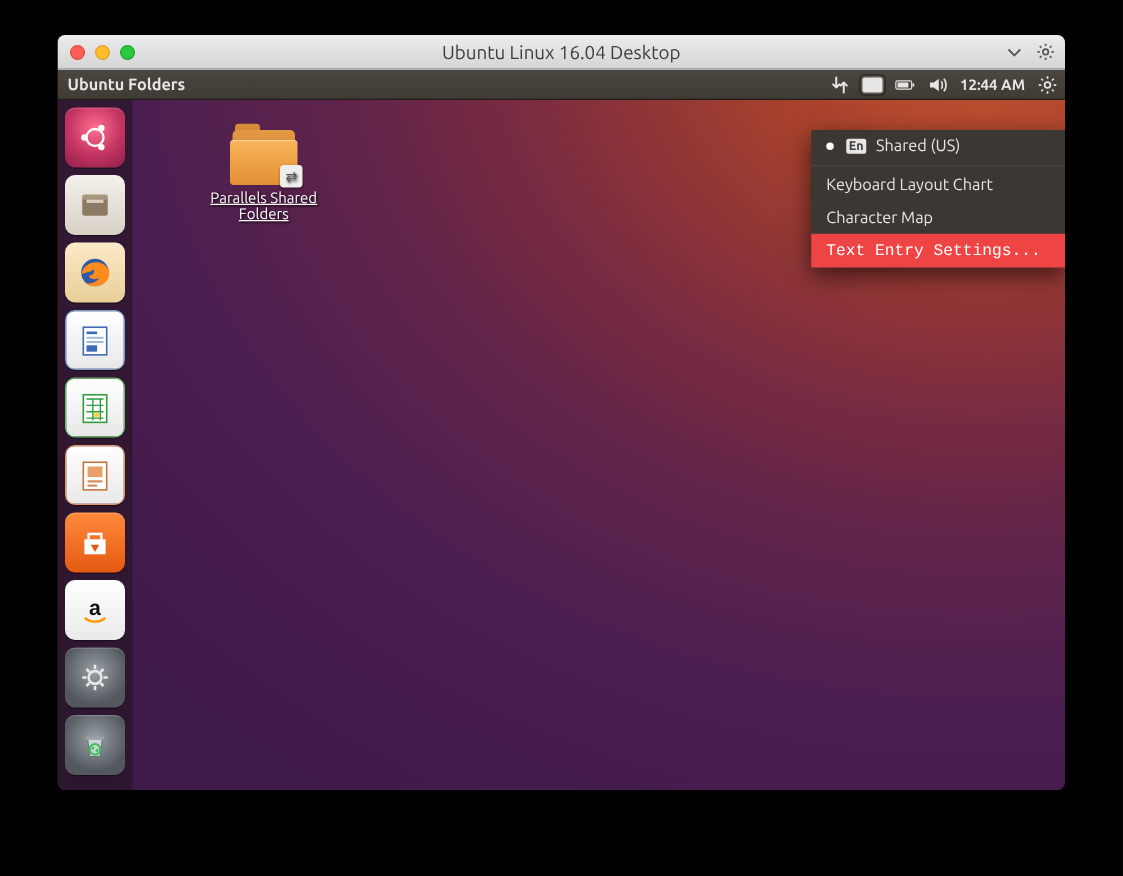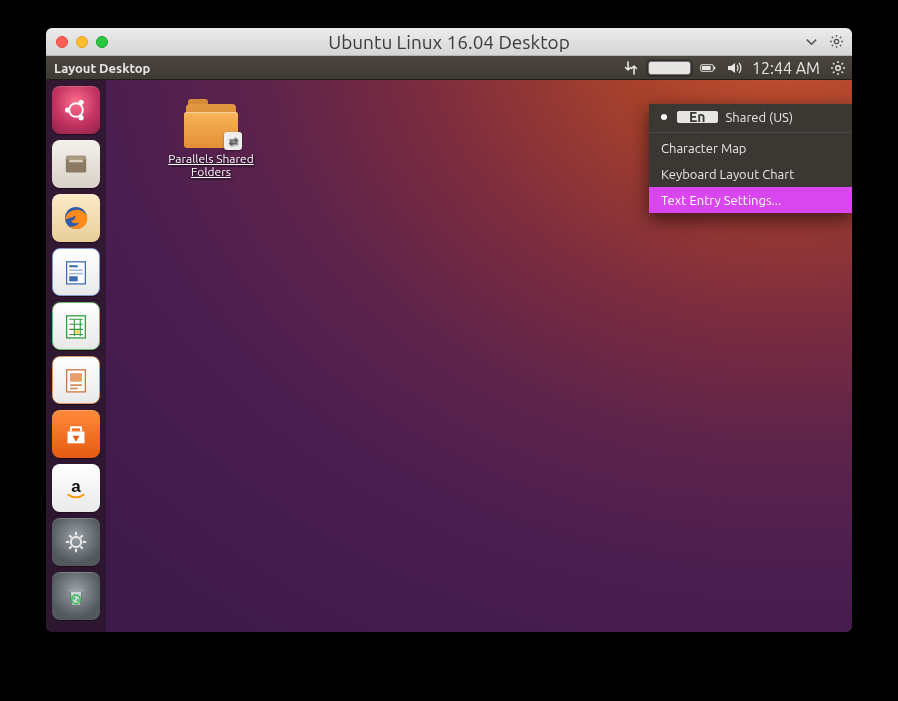--- a/index.html
+++ b/index.html
@@ -34,21 +34,21 @@
     gap: 8px;
     margin-left: 10px;
   }
   .tl { width: 12px; height: 12px; border-radius: 50%; }
   .tl-red { background:#ff5f57; border:1px solid #e1493f; }
   .tl-yellow { background:#ffbd2e; border:1px solid #e0a125; }
   .tl-green { background:#28c940; border:1px solid #1ca32e; }
   .mac-title {
     position: absolute; left: 0; right: 0;
     text-align: center;
-    font-size: 19px;
+    font-size: 15px;
     color: #3c3c3c;
   }
   .mac-right {
     position: absolute; right: 8px;
     display: flex; gap: 10px; align-items: center;
     color: #555;
   }
   .mac-right svg { width: 15px; height: 15px; display: block; }
   
   .ubuntu {
@@ -69,34 +69,34 @@
     position: relative;
   }
   .panel-title { font-weight: bold; }
   .panel-right {
     position: absolute; right: 6px; top: 0; bottom: 0;
     display: flex; align-items: center; gap: 10px;
   }
   .panel-right .item { display:flex; align-items:center; color:#e7e6e4; }
   .panel-right svg { width:16px; height:16px; fill:#e7e6e4; }
   .en-badge, .en-small {
-    font-size: 14px;
+    font-size: 10px;
     font-weight: bold;
     background: #e7e6e4;
     color: #3a3a36;
     border-radius: 2px;
-    padding: 0 12px;
+    padding: 0 2px;
     line-height: 12px;
     height: 12px;
   }
   .en-badge.active {
     outline: 1px solid rgba(255,255,255,0.3);
     box-shadow: 0 0 0 3px rgba(0,0,0,0.25);
   }
-  .time { font-size: 16px; font-weight: normal; }
+  .time { font-size: 12px; font-weight: bold; }
   
   .ubuntu-desktop {
     position: absolute; left:0; right:0; top:24px; bottom:0;
     background:
       radial-gradient(120% 140% at 92% -10%, #c75331 0%, #a7412c 18%, #7c2c3f 38%, #5d234b 55%, #4a1e50 72%, #3d1a48 100%);
     overflow: hidden;
   }
   
   .launcher {
     position: absolute; left:0; top:0; bottom:0;
@@ -186,22 +186,23 @@
   .dd-item.radio::before {
     content:''; width:6px; height:6px;
     background:#fff; border-radius:50%;
     margin-right:2px;
   }
   .dd-sep {
     height:1px; background: rgba(255,255,255,0.08);
     margin: 2px 0;
   }
   .dd-item.highlight {
-    background: #d946ef;
+    background: #ef4444;
     color: #fff;
+    font-family: Liberation Mono, monospace;
   }
 </style>
 </head>
 <body>
 
 <div class="mac-window">
 
   <div class="mac-titlebar">
     <div class="traffic-lights">
       <div class="tl tl-red"></div>
@@ -220,21 +221,21 @@
             <circle cx="8" cy="8" r="2.3" fill="none" stroke="#555" stroke-width="1.4"></circle>
             <path d="M8 1v2M8 13v2M1 8h2M13 8h2M3 3l1.4 1.4M11.6 11.6L13 13M13 3l-1.4 1.4M4.4 11.6L3 13" stroke="#555" stroke-width="1.4"></path>
           </svg>
       </span>
     </div>
   </div>
 
   <div class="ubuntu">
 
     <div class="ubuntu-panel">
-      <span class="panel-title">Layout Desktop</span>
+      <span class="panel-title">Ubuntu Folders</span>
       <div class="panel-right">
         <span class="item">
           <svg viewBox="0 0 16 16">
               <path d="M5 2v8M5 10l-2.5-2.5M5 10l2.5-2.5 M11 14V6M11 6l-2.5 2.5M11 6l2.5 2.5" stroke="#e7e6e4" stroke-width="1.6" fill="none" stroke-linecap="round"></path>
             </svg>
         </span>
         <span class="item en-badge active">En</span>
         <span class="item">
           <svg viewBox="0 0 24 14">
               <rect x="1" y="2" width="19" height="10" rx="2" fill="none" stroke="#e7e6e4" stroke-width="1.4"></rect>
@@ -348,24 +349,24 @@
 Folders</div>
       </div>
 
       <div class="dropdown">
         <div class="dd-item radio">
           <span class="en-small">En</span>
           <span>Shared (US)</span>
         </div>
         <div class="dd-sep"></div>
         <div class="dd-item">
+          <span>Keyboard Layout Chart</span>
+        </div>
+        <div class="dd-item">
           <span>Character Map</span>
-        </div>
-        <div class="dd-item">
-          <span>Keyboard Layout Chart</span>
         </div>
         <div class="dd-item highlight">
           <span>Text Entry Settings...</span>
         </div>
       </div>
 
     </div>
 
   </div>
 

